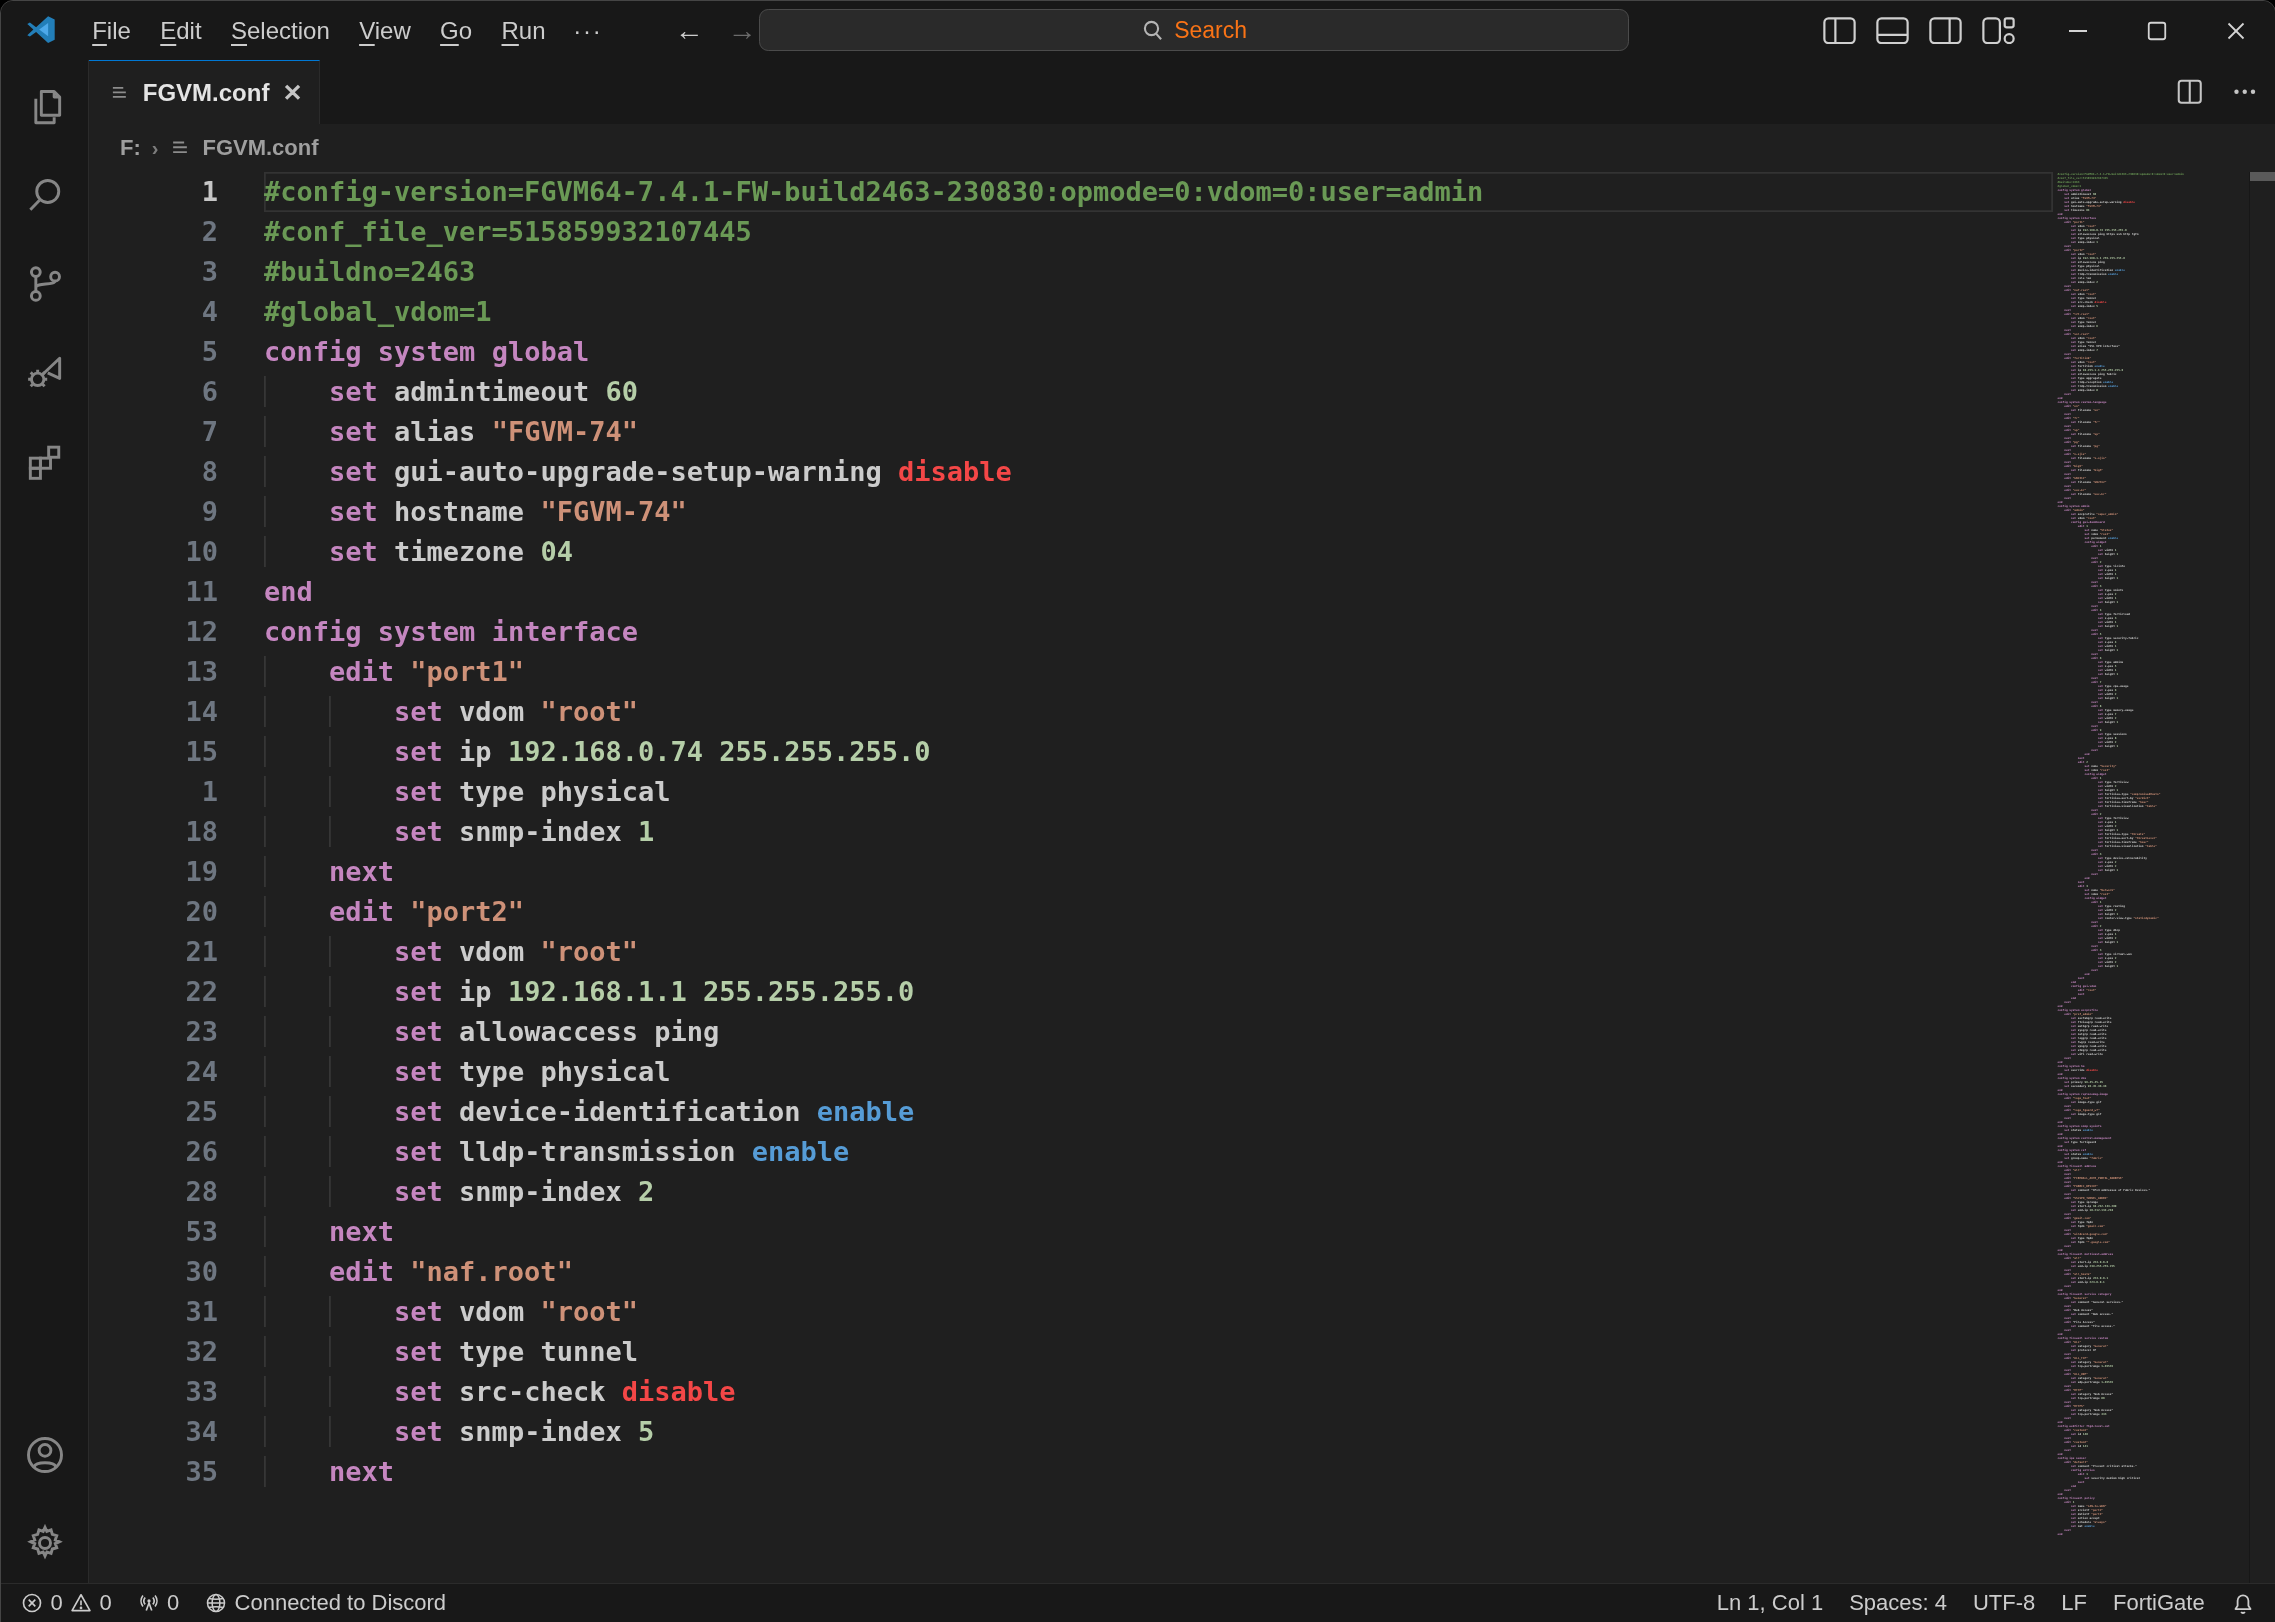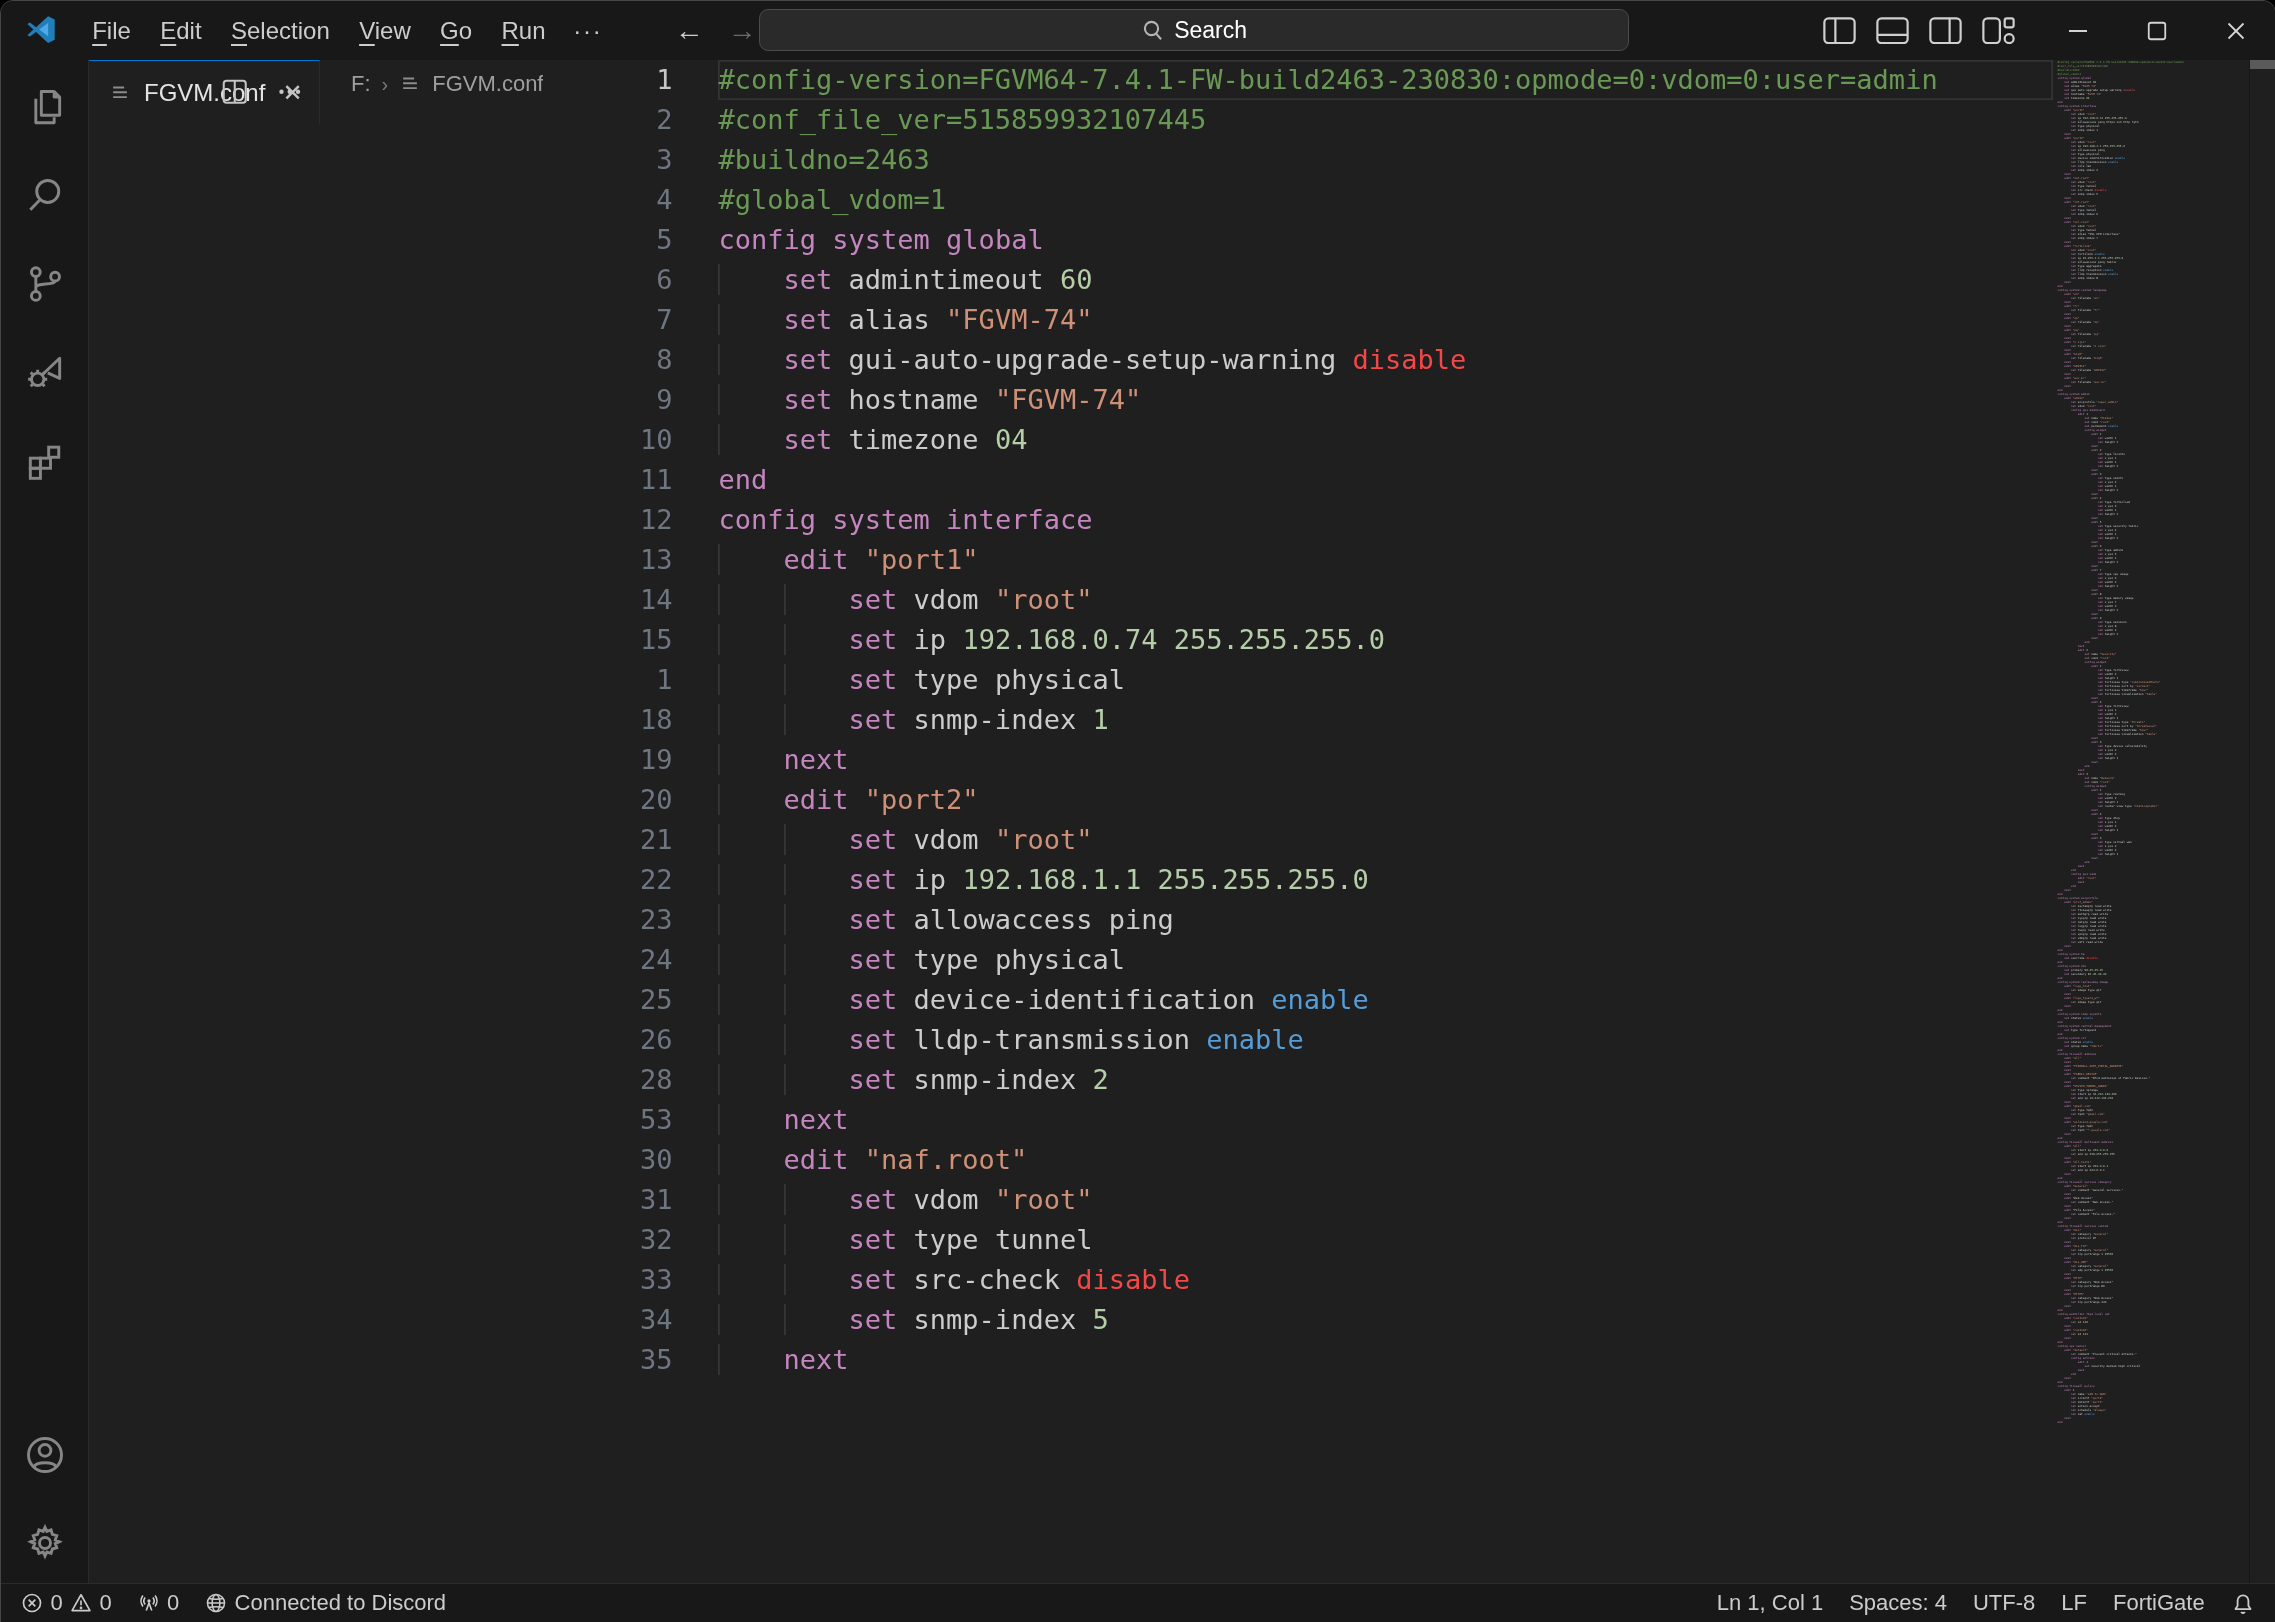--- a/index.html
+++ b/index.html
@@ -19,32 +19,32 @@
   .menu-item .acc{text-decoration:underline;text-underline-offset:4.6px;text-decoration-thickness:1.8px;}
   .menu-more{padding:0 13px;font-size:24px;letter-spacing:1.8px;color:#cccccc;}
   .nav-arrows{display:flex;align-items:center;margin-left:59px;gap:24px;}
   .nav-arrow{font-size:29px;line-height:29px;}
   .nav-back{color:#cccccc;}
   .nav-fwd{color:#6b6b6b;}
   .search-box{
     position:absolute;left:758px;top:8.3px;width:870px;height:42px;
     background:#2a2a2a;border:0.9px solid #4b4b4b;border-radius:9.2px;
     display:flex;align-items:center;justify-content:center;gap:9.2px;
-    color:#ffffff;font-size:23px;
+    color:#f97316;font-size:23px;
   }
   .layout-icons{position:absolute;right:257px;top:0;height:59px;display:flex;align-items:center;gap:13px;}
   .layout-icon{width:40px;height:40px;display:flex;align-items:center;justify-content:center;}
   .win-controls{position:absolute;right:0;top:0;height:59px;display:flex;}
   .win-btn{width:79px;height:59px;display:flex;align-items:center;justify-content:center;}
   
   .body{flex:1;display:flex;min-height:0;}
   .activitybar{width:88px;background:#181818;border-right:0.9px solid #2b2b2b;display:flex;flex-direction:column;align-items:center;padding:20px 0 13px 0;flex:none;}
   .act-icon{width:55px;height:55px;margin-bottom:33px;display:flex;align-items:center;justify-content:center;}
   .act-spacer{flex:1;}
-  .editorcol{flex:1;display:flex;flex-direction:row;min-width:0;}
+  .editorcol{flex:1;display:flex;flex-direction:column;min-width:0;font-weight:bold;}
   
   .tabbar{height:64px;background:#181818;display:flex;align-items:stretch;flex:none;position:relative;}
   .tab{
     width:231px;background:#1f1f1f;border-top:1.8px solid #0078d4;border-right:0.9px solid #2b2b2b;
     display:flex;align-items:center;padding:0 16.5px 0 20px;gap:13px;color:#e4e4e4;font-size:24px;
   }
   .tab-close{margin-left:auto;color:#c5c5c5;font-size:24px;}
   .tab-actions{position:absolute;right:16.5px;top:0;height:64px;display:flex;align-items:center;gap:27.5px;color:#c5c5c5;}
   
   .breadcrumbs{height:48px;display:flex;align-items:center;padding-left:31px;gap:11px;font-size:22px;color:#9f9f9f;flex:none;}

